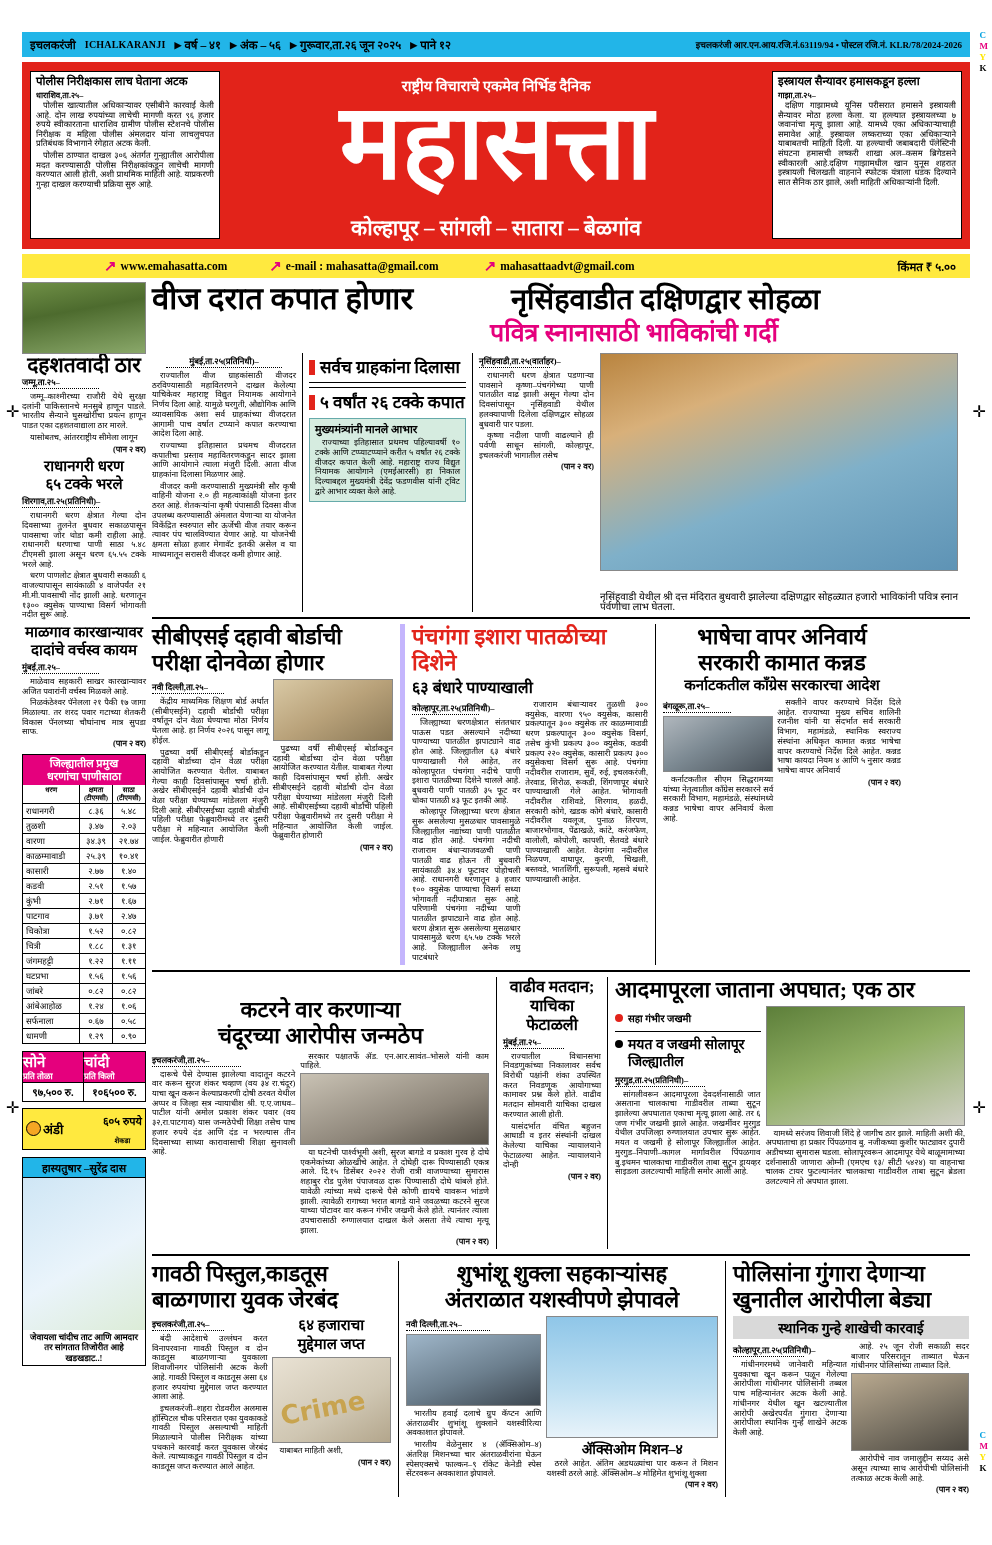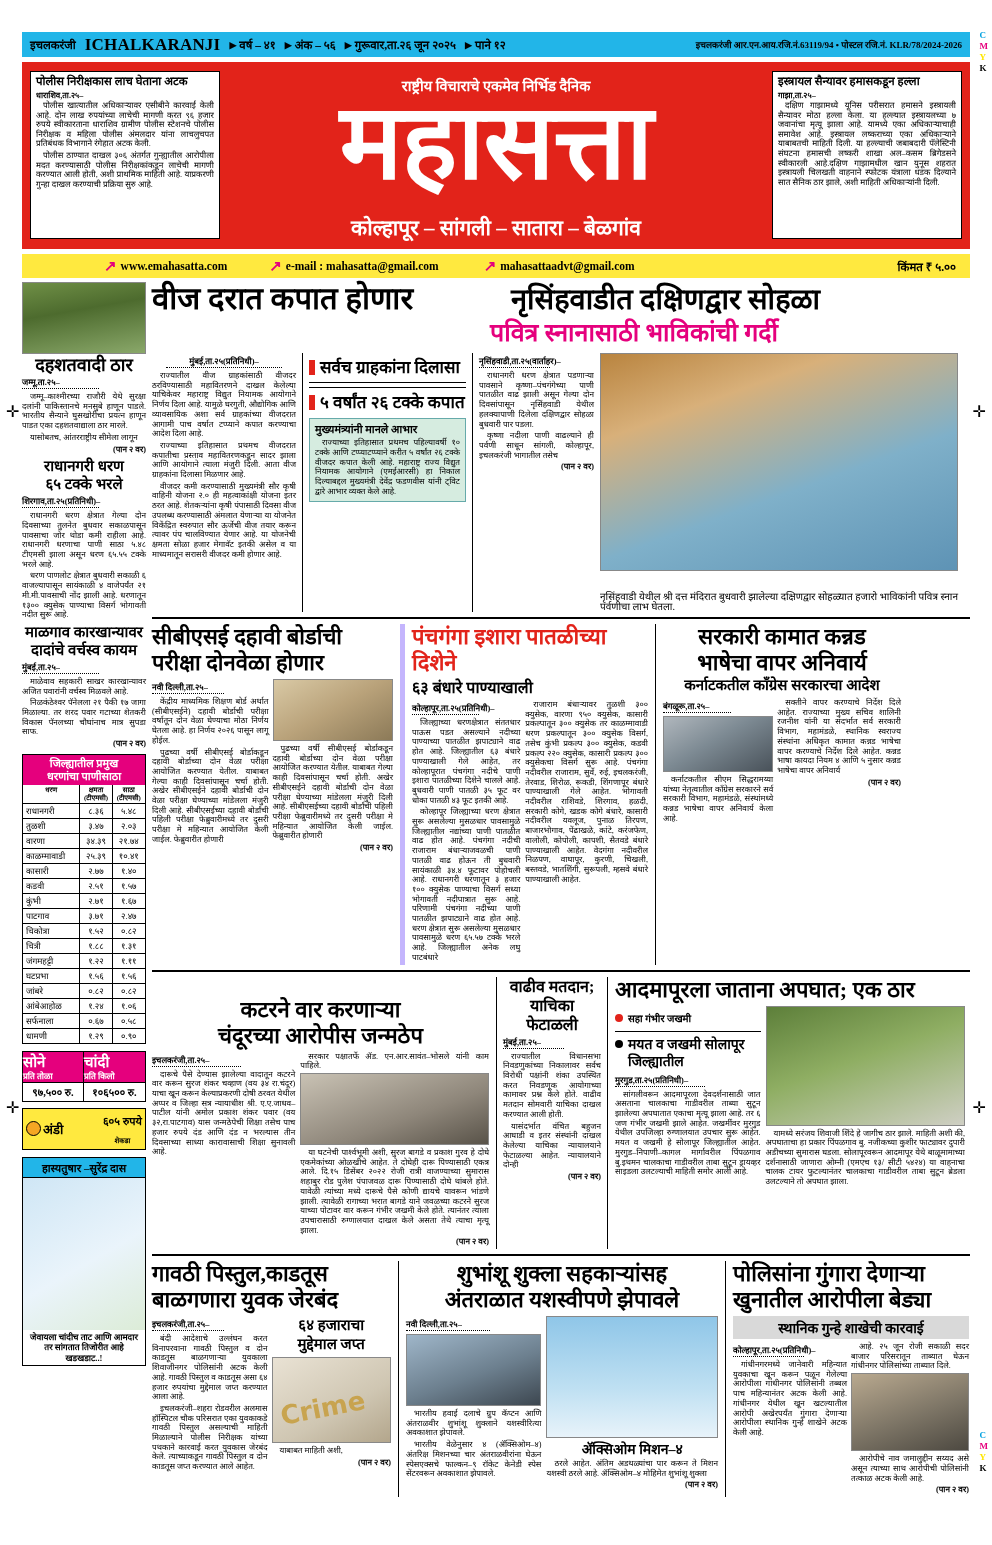--- a/index.html
+++ b/index.html
@@ -14,21 +14,21 @@
   .page { width:992px; height:1545px; position:relative; }
 
   
   .topstrip{
     position:absolute; left:22px; top:32px; width:948px; height:25px;
     background:#22b5e8; display:flex; align-items:center; padding:0 8px;
     font-size:11.5px; font-weight:bold; color:#000; white-space:nowrap;
   }
   .topstrip .seg{ margin-right:9px; display:flex; align-items:center; }
   .topstrip .tri{ color:#000; font-size:9px; margin-right:3px; }
-  .topstrip .eng{ font-family:"Liberation Serif",serif; font-size:17px; letter-spacing:.2px; }
+  .topstrip .eng{ font-family:"Liberation Serif",serif; font-size:10px; letter-spacing:.2px; }
   .topstrip .reg{ margin-left:auto; font-size:9px; font-weight:bold; }
   .cmyk{ position:absolute; right:4px; top:30px; font-size:9px; line-height:11px; font-weight:bold; }
   .cmyk .c{color:#00a0e0}.cmyk .m{color:#e5007d}.cmyk .y{color:#ffe700}.cmyk .k{color:#000}
 
   
   .masthead{
     position:absolute; left:22px; top:62px; width:948px; height:187px;
     background:#e2231a;
   }
   .mh-tagline{
@@ -74,21 +74,21 @@
   .dline{ font-size:8.4px; font-weight:bold; margin:2px 0 0 0; }
   .dotline{ border-bottom:1.5px dotted #000; width:62%; margin:1px 0 3px 0; height:0; }
   .bt{ font-size:8.2px; line-height:9.7px; text-align:justify; text-indent:8px; margin:0 0 2px 0; }
   .cont{ font-weight:bold; }
   hr.rule{ border:0; border-top:1px solid #000; margin:4px 0; }
   hr.thick{ border:0; border-top:2px solid #000; margin:5px 0; }
 
   
   .photo{ background:#9bbf7d; border:1px solid #888; width:100%; position:relative; overflow:hidden; }
   .ph-sold{ background:linear-gradient(170deg,#6f8f46 0%,#4d6b2e 40%,#8aa86a 100%); }
-  .hl-a{ font-size:18px; font-weight:bold; text-align:center; line-height:17px; margin:3px 0 1px 0; }
+  .hl-a{ font-size:21px; font-weight:bold; text-align:center; line-height:17px; margin:3px 0 1px 0; }
   .hl-a2{ font-size:15px; font-weight:bold; text-align:center; line-height:17px; margin:4px 0 1px 0; }
 
   
   .wtable{ border:1.5px solid #000; margin-top:5px; }
   .wt-head{ background:#e5007d; color:#fff; font-size:11px; font-weight:bold; text-align:center; padding:2px 1px; line-height:13px; }
   .wt-row{ display:flex; border-top:1px solid #000; font-size:8.6px; }
   .wt-row.hdr{ font-size:6.8px; font-weight:bold; text-align:center; line-height:8px; border-top:none;}
   .wt-row .c1{ width:47%; padding:1px 3px; border-right:1px solid #000; }
   .wt-row .c2{ width:26.5%; padding:1px 2px; border-right:1px solid #000; text-align:center;}
   .wt-row .c3{ width:26.5%; padding:1px 2px; text-align:center;}
@@ -458,22 +458,22 @@
               <p class="bt">जिल्ह्याच्या धरणक्षेत्रात संततधार पाऊस पडत असल्याने नदीच्या पाण्याच्या पातळीत झपाट्याने वाढ होत आहे. जिल्ह्यातील ६३ बंधारे पाण्याखाली गेले आहेत, तर कोल्हापूरात पंचगंगा नदीचे पाणी इशारा पातळीच्या दिशेने चालले आहे. बुधवारी पाणी पातळी ३५ फूट वर धोका पातळी ४३ फूट इतकी आहे.</p>
               <p class="bt">कोल्हापूर जिल्ह्याच्या धरण क्षेत्रात सुरू असलेल्या मुसळधार पावसामुळे जिल्ह्यातील नद्यांच्या पाणी पातळीत वाढ होत आहे. पंचगंगा नदीची राजाराम बंधाऱ्याजवळची पाणी पातळी वाढ होऊन ती बुधवारी सायंकाळी ३४.४ फूटावर पोहोचली आहे. राधानगरी धरणातून ३ हजार १०० क्युसेक पाण्याचा विसर्ग सध्या भोगावती नदीपात्रात सुरू आहे. परिणामी पंचगंगा नदीच्या पाणी पातळीत झपाट्याने वाढ होत आहे. धरण क्षेत्रात सुरू असलेल्या मुसळधार पावसामुळे धरण ६५.५७ टक्के भरले आहे. जिल्ह्यातील अनेक लघु पाटबंधारे</p>
             </div>
             <div style="width:52%;">
               <p class="bt">राजाराम बंधाऱ्यावर तुळशी ३०० क्युसेक, वारणा ९५० क्युसेक, कासारी प्रकल्पातून ३०० क्युसेक तर काळम्मावाडी धरण प्रकल्पातून ३०० क्युसेक विसर्ग, तसेच कुंभी प्रकल्प ३०० क्युसेक, कडवी प्रकल्प २२० क्युसेक, कासारी प्रकल्प ३०० क्युसेकचा विसर्ग सुरू आहे. पंचगंगा नदीवरील राजाराम, सुर्वे, रुई, इचलकरंजी, तेरवाड, शिरोळ, रूकडी, शिंगणापूर बंधारे पाण्याखाली गेले आहेत. भोगावती नदीवरील राशिवडे, शिरगाव, हळदी, सरकारी कोगे, खडक कोगे बंधारे, कासारी नदीवरील यवलूज, पुनाळ तिरपण, बाजारभोगाव, पेंढाखळे, कांटे, करंजफेण, वालोली, कोपोली, कापशी, सैतवडे बंधारे पाण्याखाली आहेत. वेदगंगा नदीवरील निळपण, वाघापूर, कुरणी, चिखली, बस्तवडे, भातशिंगी, सुरूपली, म्हसवे बंधारे पाण्याखाली आहेत.</p>
             </div>
           </div>
         </div>
 
         <div style="width:245px; padding-left:7px;">
+          <div class="h-blk h-blk-c">भाषेचा वापर अनिवार्य</div>
           <div class="h-blk h-blk-c">सरकारी कामात कन्नड</div>
-          <div class="h-blk h-blk-c">भाषेचा वापर अनिवार्य</div>
           <div class="h-sub h-blk-c" style="font-size:15px">कर्नाटकतील काँग्रेस सरकारचा आदेश</div>
           <div style="display:flex; margin-top:3px;">
             <div style="width:48%; padding-right:4px;">
               <div class="dline">बंगळूरू,ता.२५–</div>
               <div class="dotline"></div>
               <div class="photo ph-cm" style="height:56px; margin:3px 0;"></div>
               <p class="bt">कर्नाटकतील सीएम सिद्धरामय्या यांच्या नेतृत्वातील काँग्रेस सरकारने सर्व सरकारी विभाग, महामंडळे, संस्थांमध्ये कन्नड भाषेचा वापर अनिवार्य केला आहे.</p>
             </div>
             <div style="width:52%;">
               <p class="bt">सक्तीने वापर करण्याचे निर्देश दिले आहेत. राज्याच्या मुख्य सचिव शालिनी रजनीश यांनी या संदर्भात सर्व सरकारी विभाग, महामंडळे, स्थानिक स्वराज्य संस्थांना अधिकृत कामात कन्नड भाषेचा वापर करण्याचे निर्देश दिले आहेत. कन्नड भाषा कायदा नियम ४ आणि ५ नुसार कन्नड भाषेचा वापर अनिवार्य</p>

